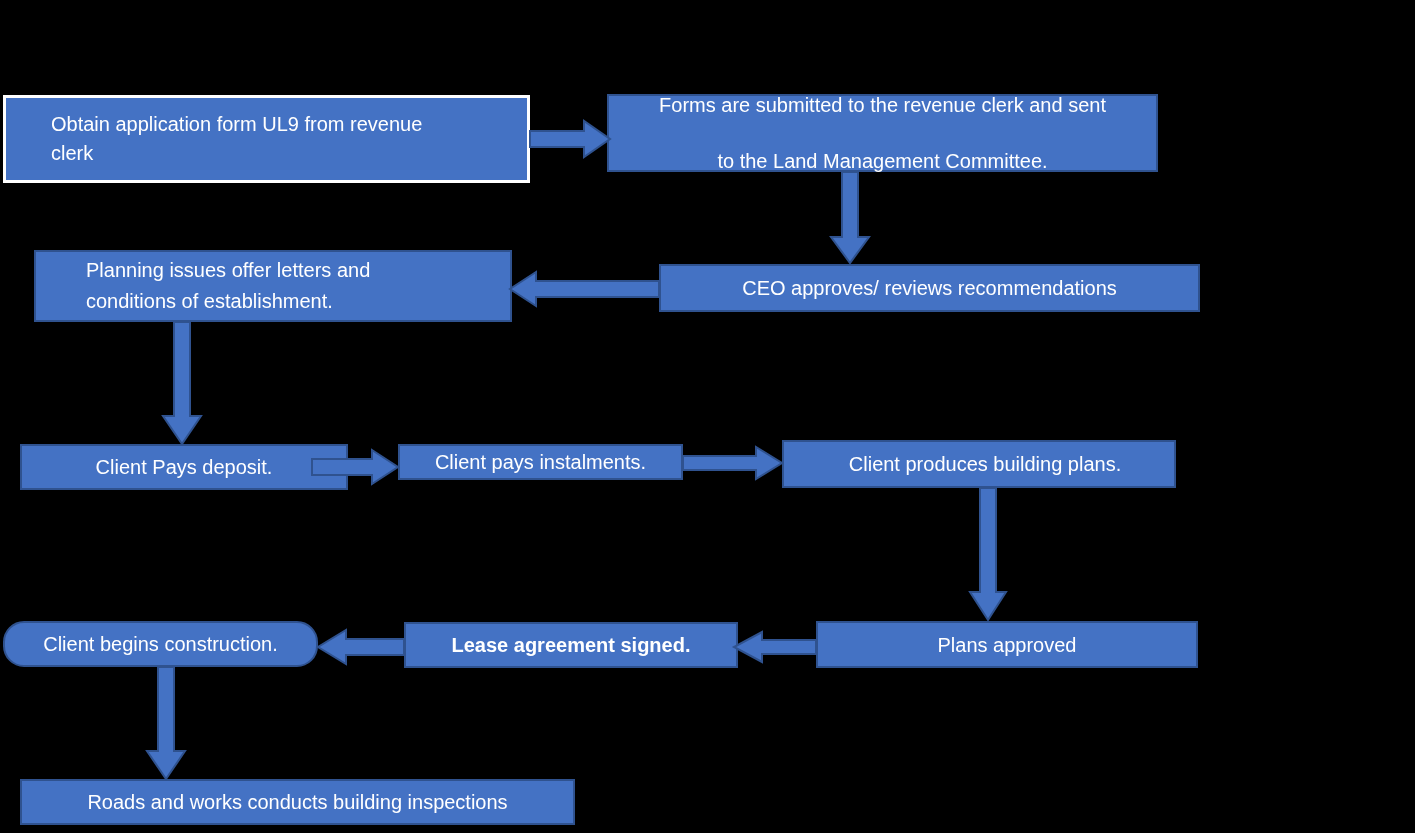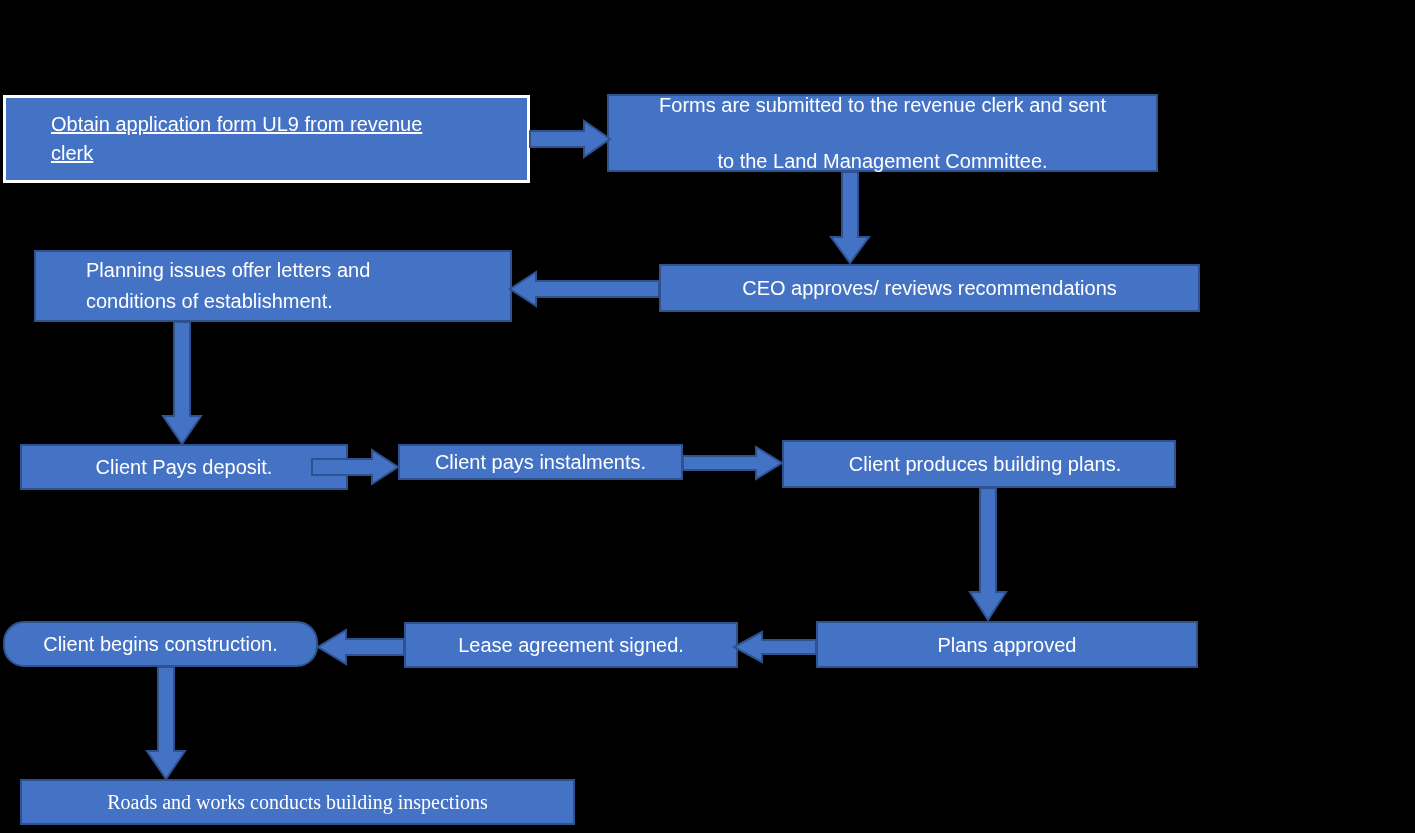--- a/index.html
+++ b/index.html
@@ -50,31 +50,31 @@
     position: absolute;
     overflow: visible;
   }
   .arrow polygon {
     fill: var(--arrow_fill, #4472C4);
     stroke: var(--arrow_border, #2F528F);
     stroke-width: 2;
     stroke-linejoin: miter;
   }
   
-  #n0  { left: 3px;   top: 95px;  width: 527px; height: 88px; padding-left: 45px; line-height: 29px; text-decoration: underline; }
+  #n0  { left: 3px;   top: 95px;  width: 527px; height: 88px; padding-left: 45px; line-height: 29px; }
   #n1  { left: 607px; top: 94px;  width: 551px; height: 78px; line-height: 32px; gap: 24px; }
   #n2  { left: 659px; top: 264px; width: 541px; height: 48px; }
   #n3  { left: 34px;  top: 250px; width: 478px; height: 72px; padding-left: 50px; line-height: 31px; }
   #n4  { left: 20px;  top: 444px; width: 328px; height: 46px; }
   #n5  { left: 398px; top: 444px; width: 285px; height: 36px; }
   #n6  { left: 782px; top: 440px; width: 394px; height: 48px; padding-left: 22px; }
   #n7  { left: 816px; top: 621px; width: 382px; height: 47px; }
-  #n8  { left: 404px; top: 622px; width: 334px; height: 46px; }
+  #n8  { left: 404px; top: 622px; width: 334px; height: 46px; font-weight: bold; }
   #n9  { left: 3px;   top: 621px; width: 315px; height: 46px; border-radius: 21px; }
-  #n10 { left: 20px;  top: 779px; width: 555px; height: 46px; font-family: Liberation Serif, serif; }
+  #n10 { left: 20px;  top: 779px; width: 555px; height: 46px; }
 </style>
 </head>
 <body>
 
 <div class="stage">
 
 
   <div id="n0" class="node align-left highlight">
     <span class="ln">Obtain application form UL9 from revenue</span>
     <span class="ln">clerk</span>

